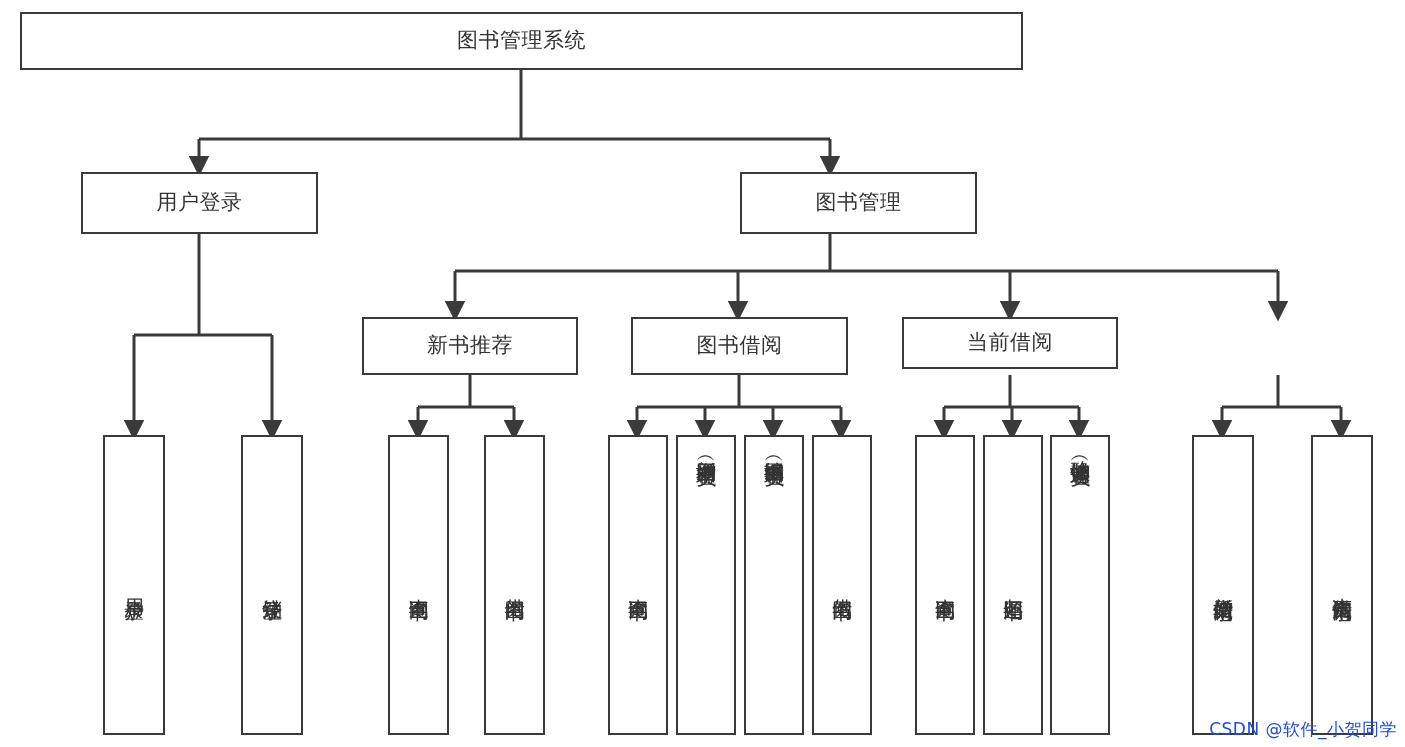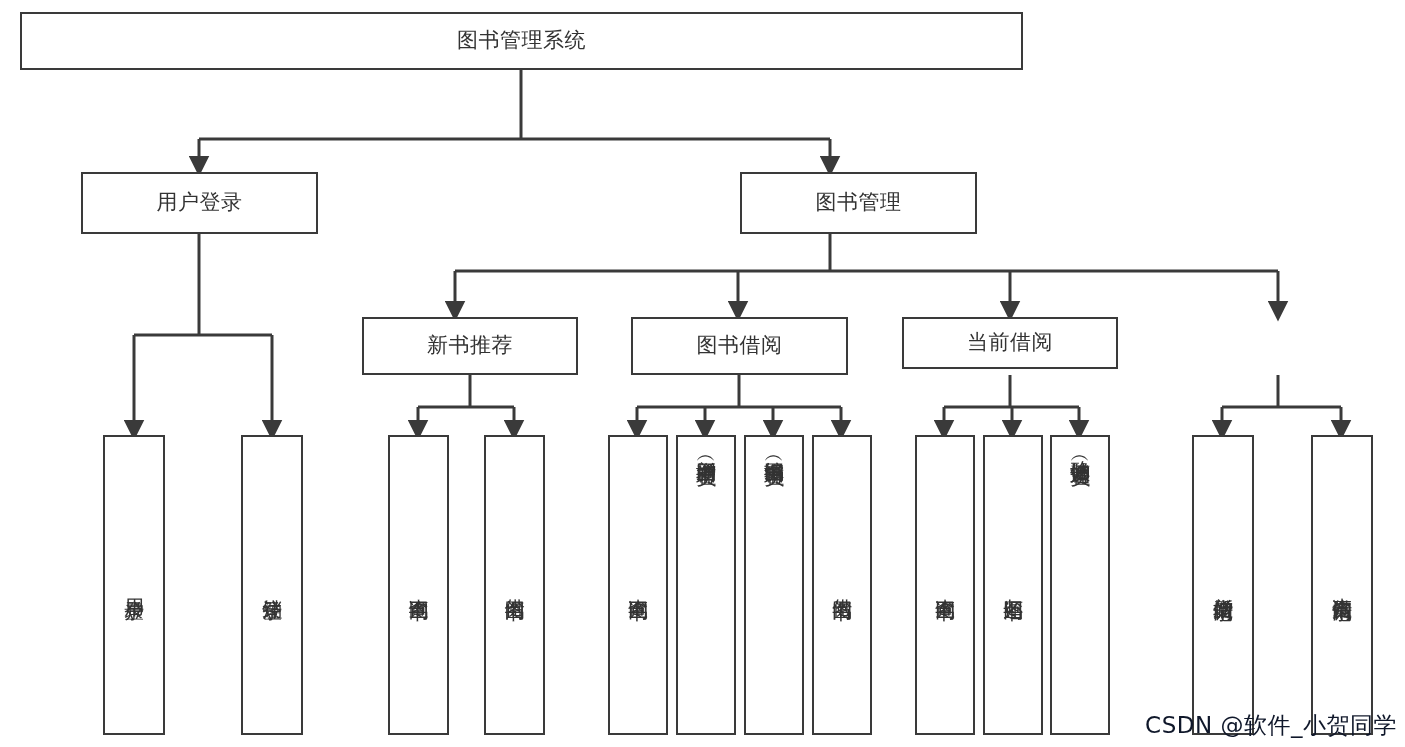--- a/index.html
+++ b/index.html
@@ -58,22 +58,22 @@
     padding-top: 8px;
   }
   .node.vertical.centered {
     align-items: center;
     padding-top: 0;
   }
   .watermark {
     position: absolute;
     right: 8px;
     bottom: 6px;
-    font-size: 23px;
-    color: #0f172a;
+    font-size: 17px;
+    color: #1d4ed8;
     letter-spacing: 0.5px;
     z-index: 3;
     white-space: nowrap;
   }
 </style>
 </head>
 <body>
 
 <div id="canvas">
 

